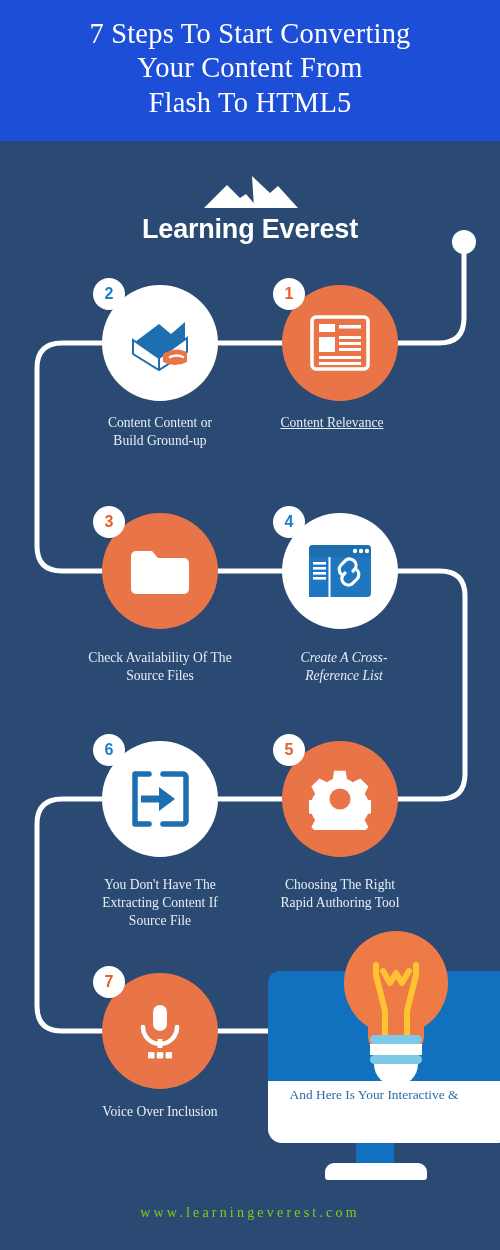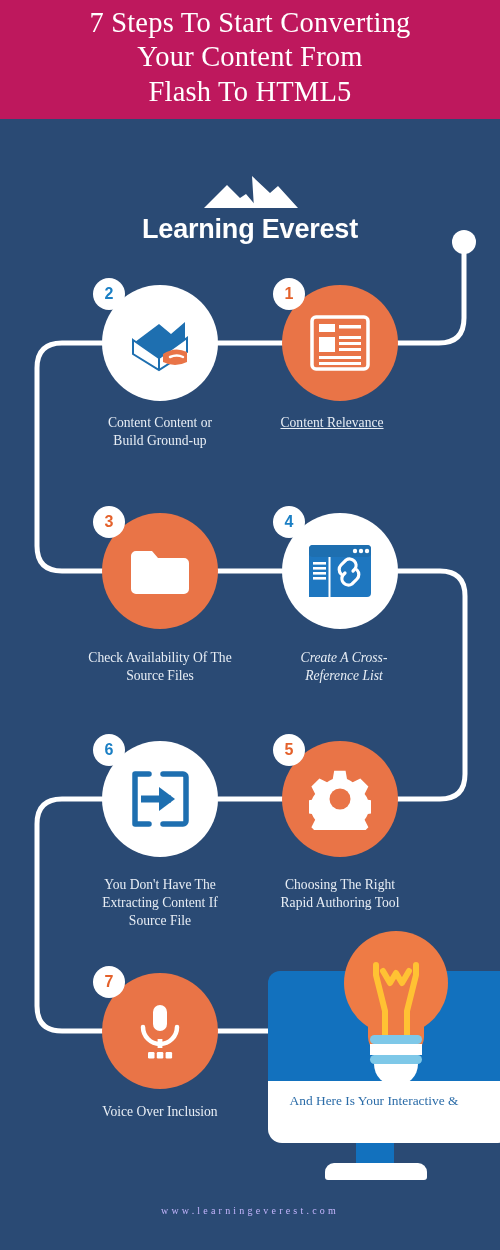--- a/index.html
+++ b/index.html
@@ -7,22 +7,22 @@
     width:500px;height:1250px;
     background:#2a4a74;
     font-family:"Liberation Serif", serif;
     overflow:hidden;
     position:relative;
   }
   #root{position:relative;width:500px;height:1250px;overflow:hidden;}
 
   
   .header{
-    position:absolute;left:0;top:0;width:500px;height:119px;
-    background:#be185d;
+    position:absolute;left:0;top:0;width:500px;height:141px;
+    background:#1d4ed8;
     display:flex;align-items:center;justify-content:center;
     box-sizing:border-box;padding:6px 18px 10px;
   }
   .header h1{
     margin:0;color:#ffffff;text-align:center;
     font-family:"Liberation Serif", serif;
     font-weight:400;font-size:28.5px;line-height:1.21;
     letter-spacing:.2px;
   }
   .header h1 .ln{display:block;white-space:nowrap;}
@@ -74,41 +74,41 @@
   
   .monitor-screen{
     position:absolute;left:268px;top:971px;width:244px;height:110px;
     background:#1271be;border-radius:12px 12px 0 0;
   }
   .monitor-bar{
     position:absolute;left:268px;top:1081px;width:244px;height:62px;
     background:#ffffff;border-radius:0 0 14px 14px;
   }
   .monitor-bar .txt{
-    position:absolute;left:0;top:11px;width:212px;text-align:center;
+    position:absolute;left:0;top:5px;width:212px;text-align:center;
     color:#2b6ca8;
     font-family:"Liberation Serif", serif;
     font-size:13.4px;line-height:1.36;
   }
   .monitor-neck{
     position:absolute;left:356px;top:1143px;width:38px;height:27px;
     background:#1271be;
   }
   .monitor-base{
     position:absolute;left:325px;top:1163px;width:102px;height:17px;
     background:#ffffff;border-radius:9px 9px 3px 3px;
   }
   .bulb{position:absolute;left:338px;top:925px;width:116px;height:160px;z-index:5;}
 
   
   .footer{
     position:absolute;left:0;top:1205px;width:500px;text-align:center;
-    color:#c4b5fd;
-    font-family:"Liberation Serif", serif;
-    font-size:10px;letter-spacing:3.2px;
+    color:#84cc16;
+    font-family:"Liberation Serif", serif;
+    font-size:14px;letter-spacing:3.2px;
   }
 </style>
 </head>
 <body>
 
 <div id="root">
 
   <div class="header">
     <h1>
       <span class="ln">7 Steps To Start Converting</span>

